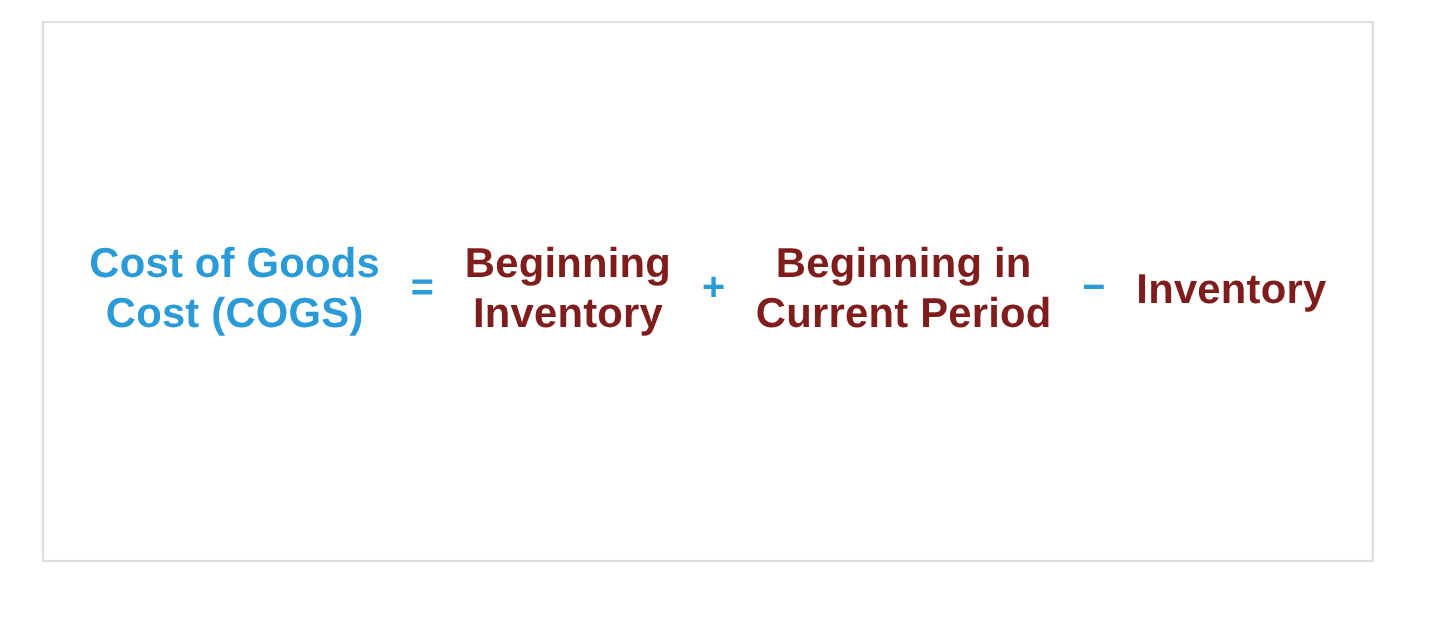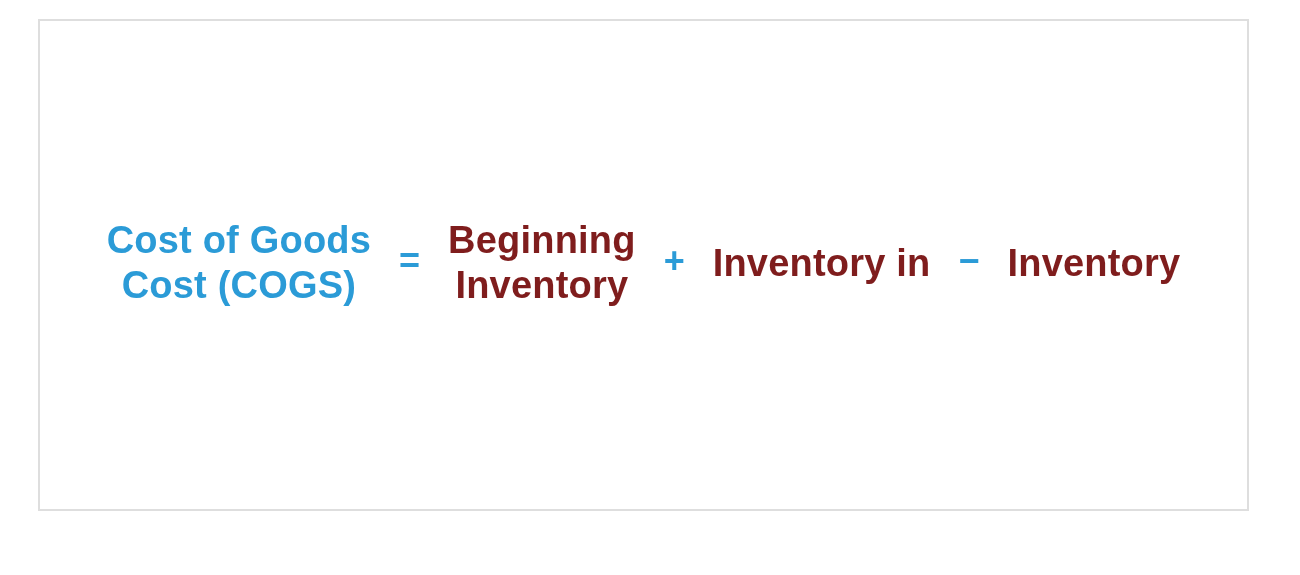--- a/index.html
+++ b/index.html
@@ -72,21 +72,22 @@
       <div class="operator">=</div>
 
       <div class="term term-dark">
         <div>Beginning</div>
         <div>Inventory</div>
       </div>
 
       <div class="operator">+</div>
 
       <div class="term term-dark">
-        <div>Inventory in</div>
+        <div>Beginning in</div>
+        <div>Current Period</div>
       </div>
 
       <div class="operator">−</div>
 
       <div class="term term-dark">
         <div>Inventory</div>
       </div>
 
     </div>
   </div>

